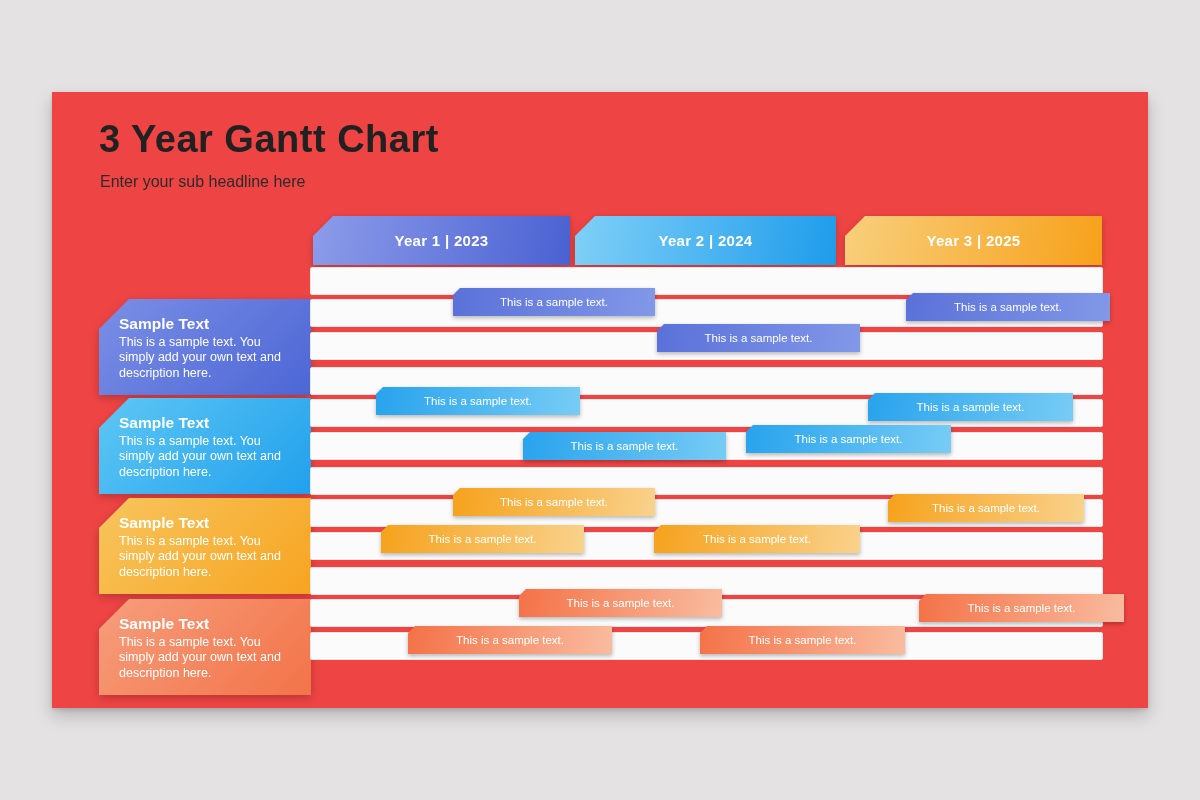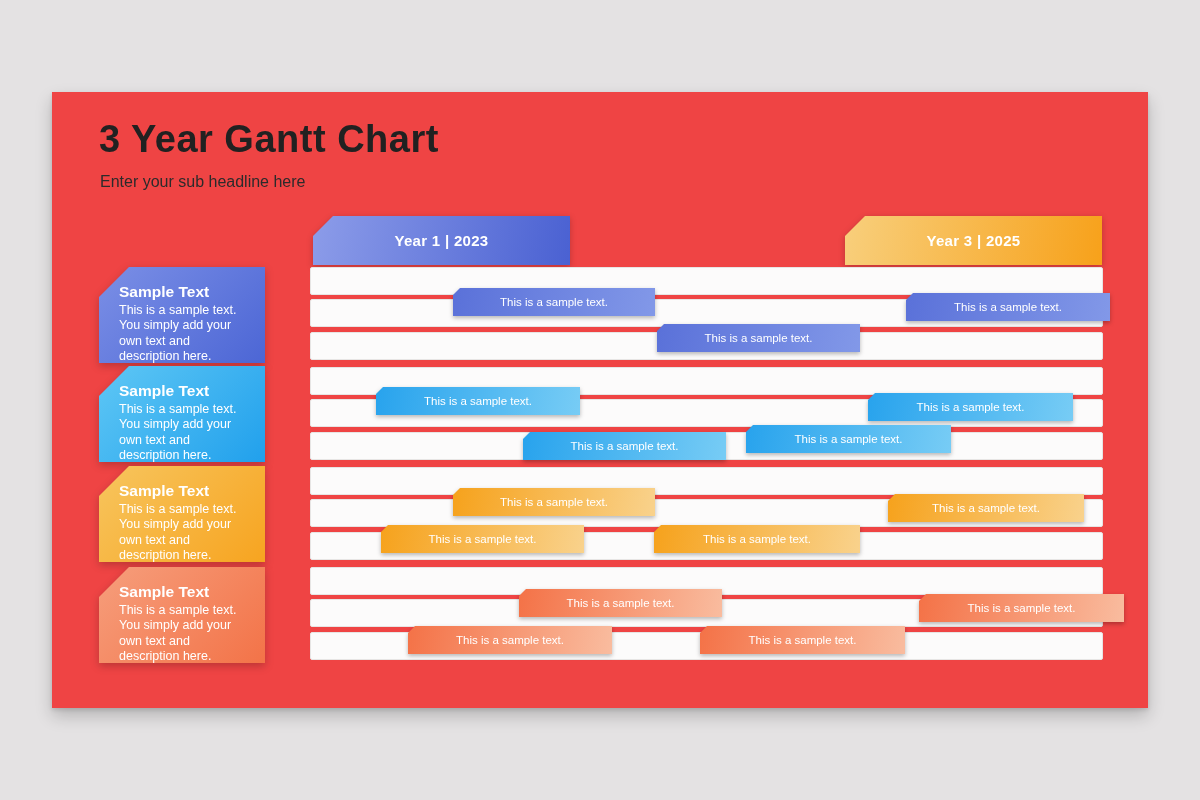--- a/index.html
+++ b/index.html
@@ -19,22 +19,22 @@
     filter:drop-shadow(0 2px 3px rgba(0,0,0,0.22)); }
   .hdr-in { width:100%; height:100%;
     clip-path:polygon(20px 0, 100% 0, 100% 100%, 0 100%, 0 20px);
     display:flex; align-items:center; justify-content:center;
     color:#fff; font-size:15px; font-weight:bold; letter-spacing:0.3px; }
   .hdr1 .hdr-in { background:linear-gradient(100deg,#8c9ce9,#4a61d2); }
   .hdr2 .hdr-in { background:linear-gradient(100deg,#7fd0f7,#1e9ceb); }
   .hdr3 .hdr-in { background:linear-gradient(100deg,#f8cf7c,#f7a11a); }
 
   
-  .rowlabel { position:absolute; left:47px; width:166px; height:96px;
-    filter:drop-shadow(0 3px 4px rgba(0,0,0,0.22)); }
+  .rowlabel { position:absolute; left:47px; width:212px; height:96px;
+    filter:drop-shadow(0 3px 4px rgba(0,0,0,0.22));margin-top:32px; }
   .rowlabel-in { width:100%; height:100%;
     clip-path:polygon(30px 0, 100% 0, 100% 100%, 0 100%, 0 30px);
     color:#fff; padding:16px 12px 0 20px; }
   .rowlabel-in h3 { font-size:15.5px; font-weight:bold; margin-bottom:2px; }
   .rowlabel-in p  { font-size:12.5px; line-height:1.22; }
   .lab1 .rowlabel-in { background:linear-gradient(135deg,#7b8fe6,#4c66d5); }
   .lab2 .rowlabel-in { background:linear-gradient(135deg,#5ec7f5,#21a0ec); }
   .lab3 .rowlabel-in { background:linear-gradient(135deg,#f7c55e,#f7a420); }
   .lab4 .rowlabel-in { background:linear-gradient(135deg,#f69e7c,#f37348); }
 
@@ -57,20 +57,23 @@
 </head>
 <body>
 
 <div class="slide">
 
   <div class="title">3 Year Gantt Chart</div>
   <div class="subtitle">Enter your sub headline here</div>
 
   <div class="hdr hdr1" style="left:261px;width:257px;">
     <div class="hdr-in">Year 1 | 2023</div>
+  </div>
+  <div class="hdr hdr2" style="left:523px;width:261px;">
+    <div class="hdr-in">Year 2 | 2024</div>
   </div>
   <div class="hdr hdr3" style="left:793px;width:257px;text-align:center;">
     <div class="hdr-in">Year 3 | 2025</div>
   </div>
 
   <div class="rowlabel lab1" style="top:175px;">
     <div class="rowlabel-in">
       <h3>Sample Text</h3>
       <p>This is a sample text. You simply add your own text and description here.</p>
     </div>

